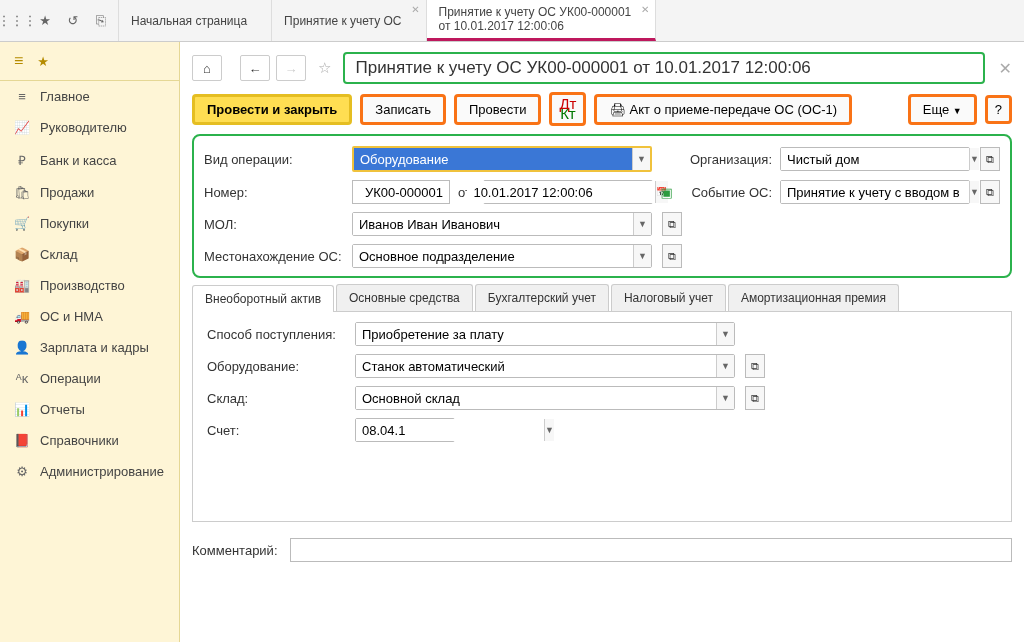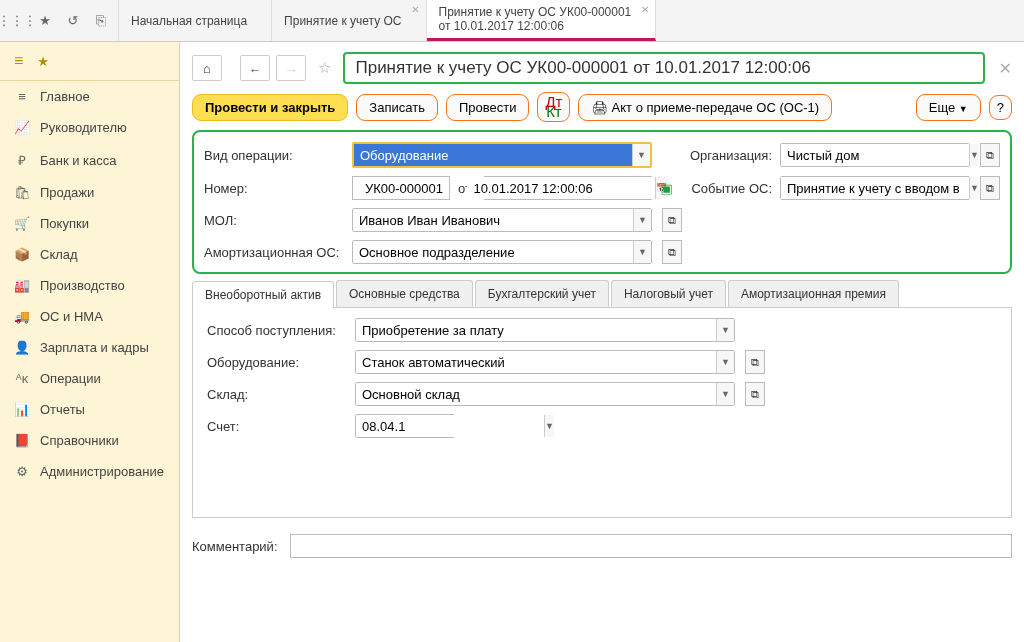--- a/index.html
+++ b/index.html
@@ -21,21 +21,21 @@
 .side-item .sic { width: 16px; text-align: center; color: #666; font-size: 13px; }
 
 .content { flex: 1; padding: 10px 12px; overflow: auto; position: relative; }
 .titlebar { display: flex; align-items: center; gap: 6px; margin-bottom: 8px; }
 .nav-btn { border: 1px solid #ccc; background: #fff; width: 30px; height: 26px; display: flex; align-items: center; justify-content: center; cursor: pointer; border-radius: 2px; }
 .star { color: #aaa; font-size: 15px; margin: 0 6px; }
 .title-box { flex: 1; border: 2px solid #2bb24c; border-radius: 4px; padding: 4px 10px; font-size: 17px; font-weight: normal; }
 .close-x { font-size: 16px; color: #aaa; margin-left: 8px; cursor: pointer; }
 
 .toolbar { display: flex; align-items: center; gap: 8px; margin-bottom: 8px; }
-.btn { border: 1px solid #f97316; background: #fafafa; padding: 5px 12px; border-radius: 9px; cursor: pointer; font-size: 13px; }
+.btn { border: 3px solid #f97316; background: #fafafa; padding: 5px 12px; border-radius: 4px; cursor: pointer; font-size: 13px; }
 .btn-main { background: #ffde52; border-color: #e5be22; font-weight: bold; }
 .btn-sm { padding: 4px 7px; }
 .toolbar-spacer { flex: 1; }
 
 .section-green { border: 2px solid #2bb24c; border-radius: 8px; padding: 10px 10px 8px 10px; margin-bottom: 6px; }
 .row { display: flex; align-items: center; gap: 8px; margin-bottom: 8px; }
 .lbl { font-size: 13px; color: #333; }
 .lbl-w1 { width: 140px; }
 .input { border: 1px solid #bbb; background: #fff; height: 24px; padding: 0 6px; font-size: 13px; }
 .input-wrap { display: flex; align-items: stretch; border: 2px solid #f0c23c; border-radius: 2px; }
@@ -199,21 +199,21 @@
       <div class="row">
         <span class="lbl lbl-w1">МОЛ:</span>
         <div class="input-wrap noborder" style="width:300px;">
           <input value="Иванов Иван Иванович" style="">
           <span class="dd-btn">▼</span>
         </div>
         <div class="ext-btn">⧉</div>
       </div>
 
       <div class="row" style="margin-bottom:0;">
-        <span class="lbl lbl-w1">Амортизационная ОС:</span>
+        <span class="lbl lbl-w1">Местонахождение ОС:</span>
         <div class="input-wrap noborder" style="width:300px;">
           <input value="Основное подразделение" style="">
           <span class="dd-btn">▼</span>
         </div>
         <div class="ext-btn">⧉</div>
       </div>
     </div>
 
     <div class="tabs2" id="detail-tabs">
         <div class="tab2 active">Внеоборотный актив</div>

